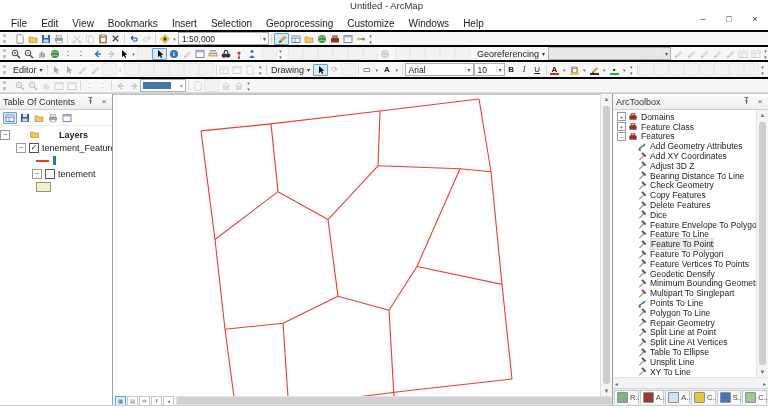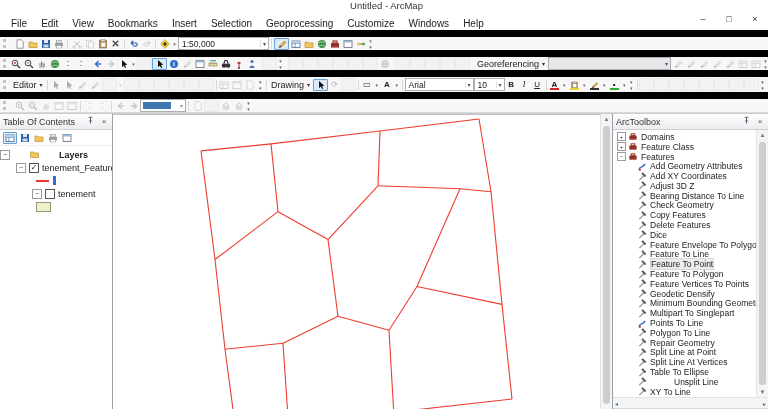--- a/index.html
+++ b/index.html
@@ -9,21 +9,21 @@
   .titlebar{height:17px;display:flex;align-items:center;padding-left:5px;background:#fff;flex-direction:column;}
   .app-icon{width:11px;height:11px;margin-right:5px;}
   .title-text{font-size:9.5px;color:#333;}
   .win-btns{margin-left:auto;display:flex;}
   .win-btn{width:26px;height:16px;display:flex;align-items:center;justify-content:center;
            font-size:9px;color:#333;}
   
   .menubar{height:13px;display:flex;align-items:center;background:#fff;padding-left:4px;}
   .menu-item{padding:0 7px;font-size:10px;color:#222;}
   
-  .tb{display:flex;align-items:center;background:#f7f7f7;border-top:7px solid #000000;
+  .tb{display:flex;align-items:center;background:#f7f7f7;border-top:2px solid #000000;
       padding:0 2px;white-space:nowrap;overflow:hidden;}
   .tb1,.tb2{height:13px;}.tb3{height:15px;}.tb4{height:13px;border-bottom:1px solid #d9d9d9;}
   .grip{width:4px;height:9px;border-left:3px dotted #c3c3c3;margin:0 3px 0 1px;}
   .sep{width:1px;height:10px;background:#d7d7d7;margin:0 2px;}
   .tbi{width:13px;height:11px;display:inline-flex;align-items:center;justify-content:center;
        font-size:8px;line-height:1;border-radius:1px;flex:none;}
   .tbi svg{display:block;}
   .dis{opacity:.33;filter:grayscale(1);}
   .sel{border:1px solid #66a1d7;background:#dcebfa;height:10px;}
   .combo{height:11px;border:1px solid #a9afb9;background:#fff;display:inline-flex;
@@ -831,21 +831,21 @@
               </svg></span>
             <span class="lbl">Domains</span>
           </div>
           <div class="xrow" style="padding-left: 2px;">
             <span class="expander">+</span>
             <span class="xicon"><svg width="10" height="9">
                 <use href="#i-toolbox"></use>
               </svg></span>
             <span class="lbl">Feature Class</span>
           </div>
-          <div class="xrow" style="padding-left: 2px;">
+          <div class="xrow" style="padding-left: 2px; align-items: flex-end;">
             <span class="expander">−</span>
             <span class="xicon"><svg width="10" height="9">
                 <use href="#i-toolbox"></use>
               </svg></span>
             <span class="lbl">Features</span>
           </div>
           <div class="xrow" style="padding-left: 22px;">
             <span class="xicon"><svg width="10" height="9">
                 <use href="#i-script"></use>
               </svg></span>
@@ -970,21 +970,21 @@
                 <use href="#i-hammer"></use>
               </svg></span>
             <span class="lbl">Split Line At Vertices</span>
           </div>
           <div class="xrow" style="padding-left: 22px;">
             <span class="xicon"><svg width="10" height="9">
                 <use href="#i-hammer"></use>
               </svg></span>
             <span class="lbl">Table To Ellipse</span>
           </div>
-          <div class="xrow" style="padding-left: 22px; gap: 24px;">
+          <div class="xrow" style="padding-left: 22px;">
             <span class="xicon"><svg width="10" height="9">
                 <use href="#i-hammer"></use>
               </svg></span>
             <span class="lbl">Unsplit Line</span>
           </div>
           <div class="xrow" style="padding-left: 22px; text-align: center;">
             <span class="xicon"><svg width="10" height="9">
                 <use href="#i-hammer"></use>
               </svg></span>
             <span class="lbl">XY To Line</span>

